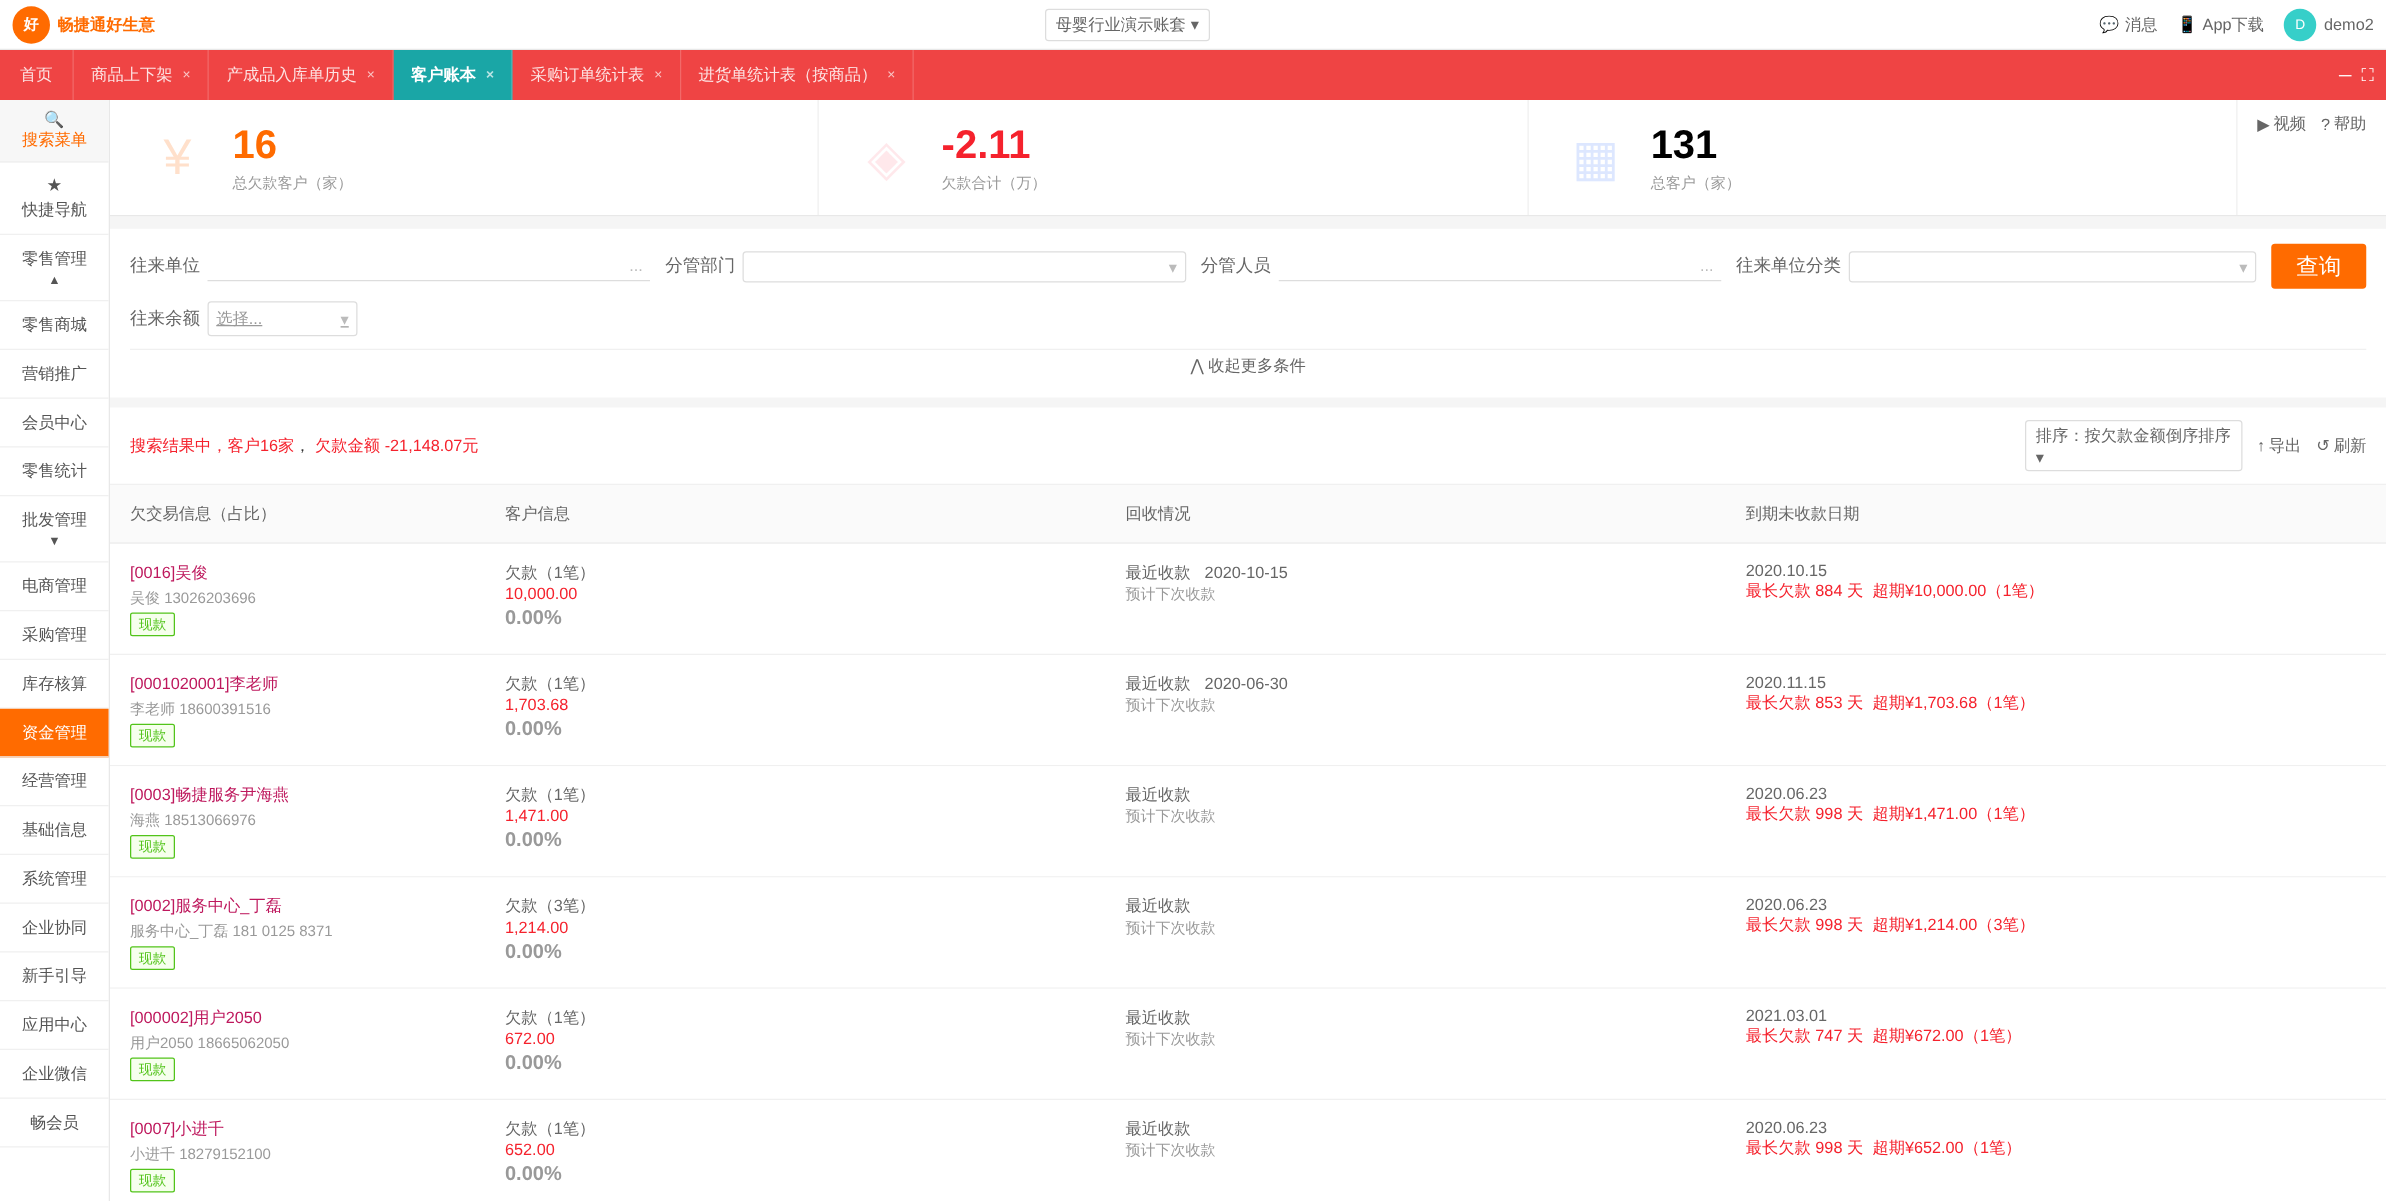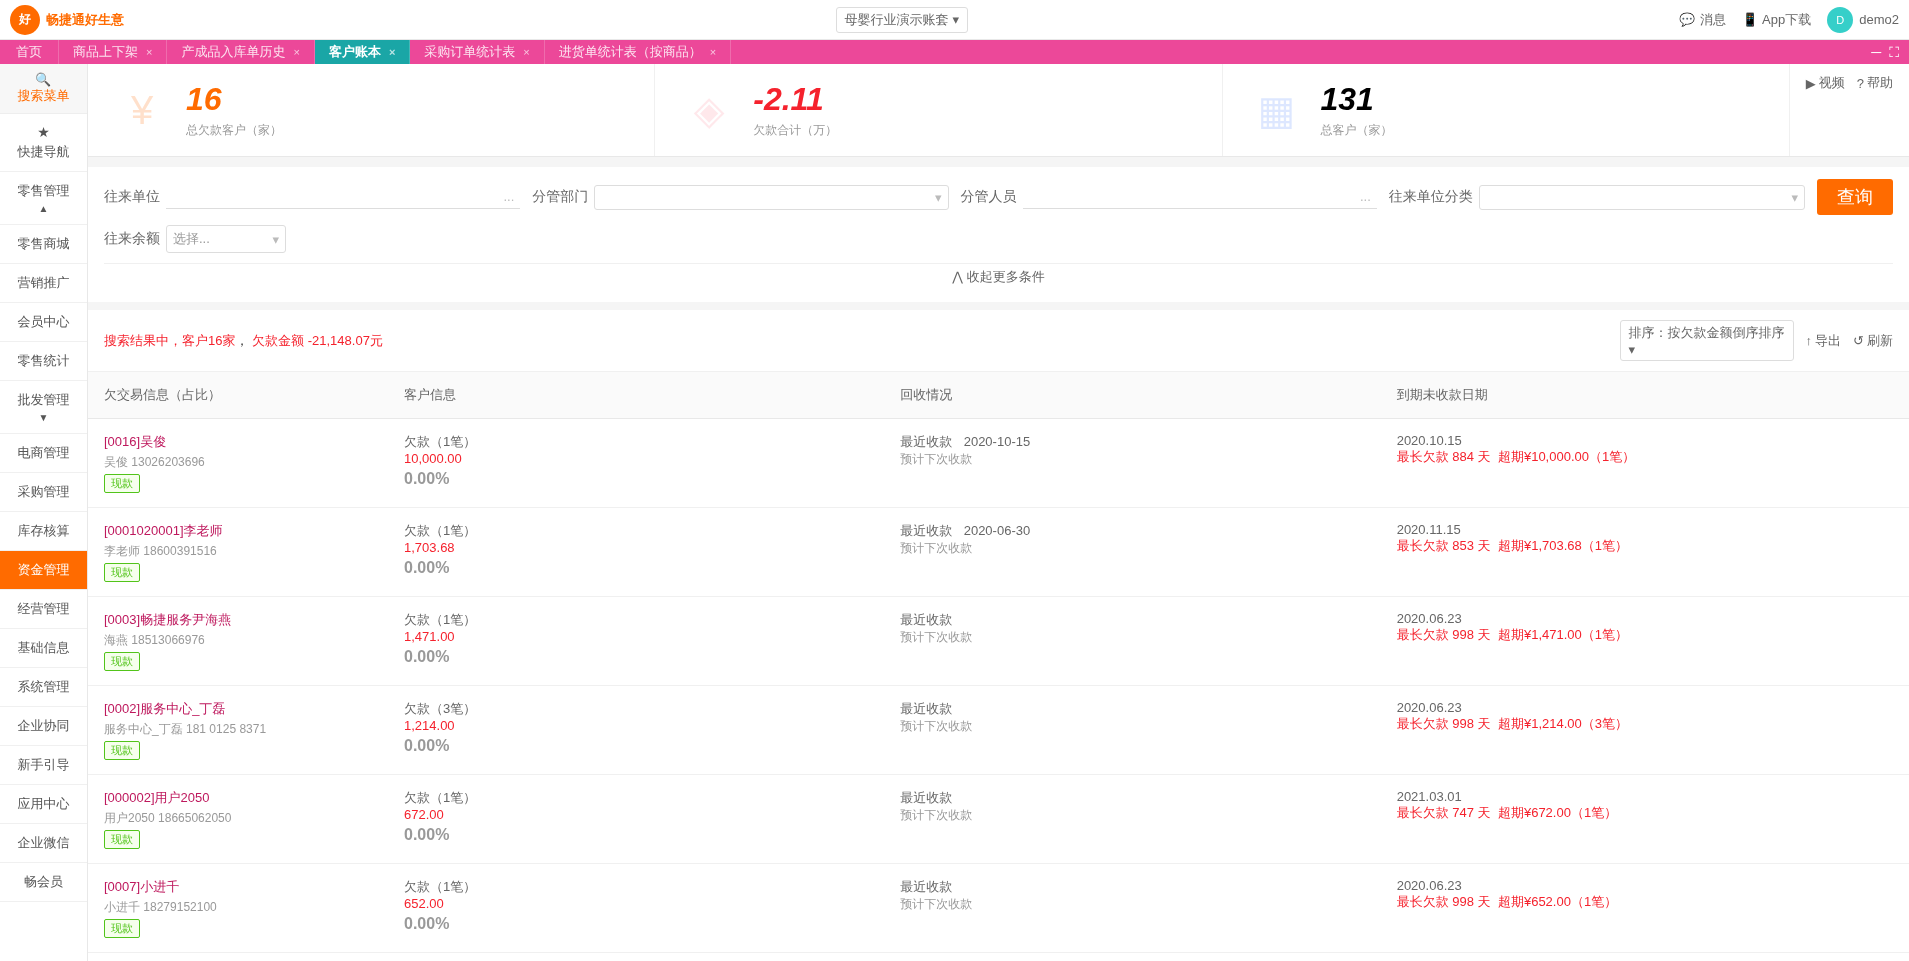--- a/index.html
+++ b/index.html
@@ -40,22 +40,22 @@
     .avatar {
       width: 26px; height: 26px;
       background: #36cfc9;
       border-radius: 50%;
       display: flex; align-items: center; justify-content: center;
       color: white; font-size: 11px;
     }
 
     
     .nav-tabs {
-      height: 24px;
-      background: #ec4899;
+      height: 40px;
+      background: #ef4444;
       display: flex;
       align-items: stretch;
     }
     .nav-tab {
       display: flex; align-items: center; padding: 0 14px;
       color: rgba(255,255,255,0.85); cursor: pointer; font-size: 13px;
       border-right: 1px solid rgba(255,255,255,0.2);
       white-space: nowrap; gap: 4px;
     }
     .nav-tab:first-child { padding: 0 16px; }
@@ -140,21 +140,21 @@
       width: 60px; height: 60px;
       opacity: 0.2;
       display: flex; align-items: center; justify-content: center;
       font-size: 40px;
     }
     .stat-icon.orange { color: #ff6b00; }
     .stat-icon.pink { color: #ff8fa0; }
     .stat-icon.blue { color: #5b8cff; }
     .stat-value-area { display: flex; flex-direction: column; }
     .stat-value {
-      font-size: 32px; font-weight: bold; font-style: italic;
+      font-size: 32px; font-weight: bold;
     }
     .stat-value.red { color: #f5222d; }
     .stat-value.orange { color: #ff6b00; }
     .stat-label { font-size: 12px; color: #999; margin-top: 4px; }
 
     .stat-card:last-child {
       margin-left: auto;
       justify-content: flex-end;
     }
 
@@ -462,21 +462,21 @@
           <div class="filter-select">
             <span></span>
             <span class="filter-select-arrow">▾</span>
           </div>
         </div>
         <button class="filter-btn-search">查询</button>
       </div>
       <div class="filter-row">
         <div class="filter-item" style="max-width:250px;">
           <span class="filter-label">往来余额</span>
-          <div class="filter-select" style="max-width:120px;">
+          <div class="filter-select" style="max-width:120px;text-decoration:underline;">
             <span style="color:#999;">选择...</span>
             <span class="filter-select-arrow">▾</span>
           </div>
         </div>
       </div>
       <div class="collapse-row">
         <span>⋀ </span>
         <span>收起更多条件</span>
       </div>
     </div>

